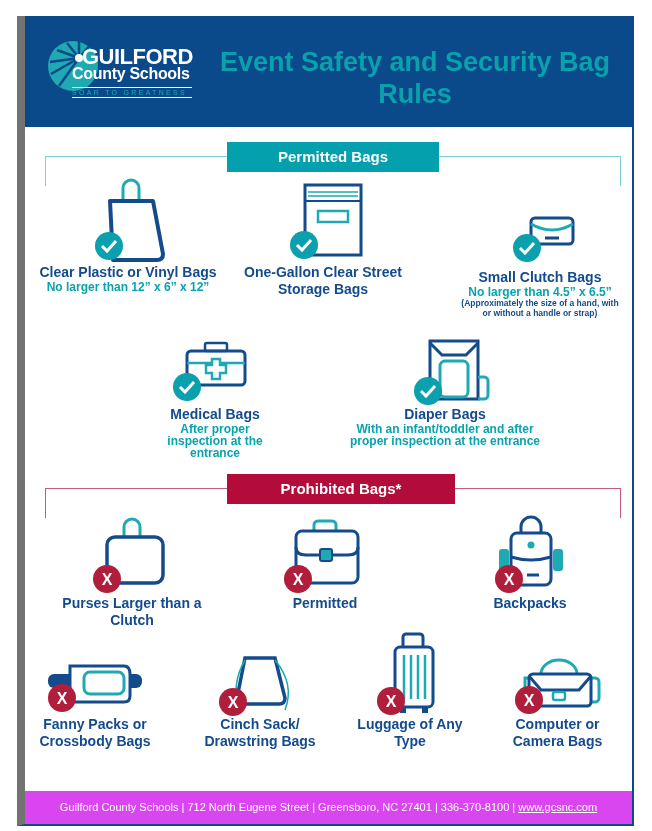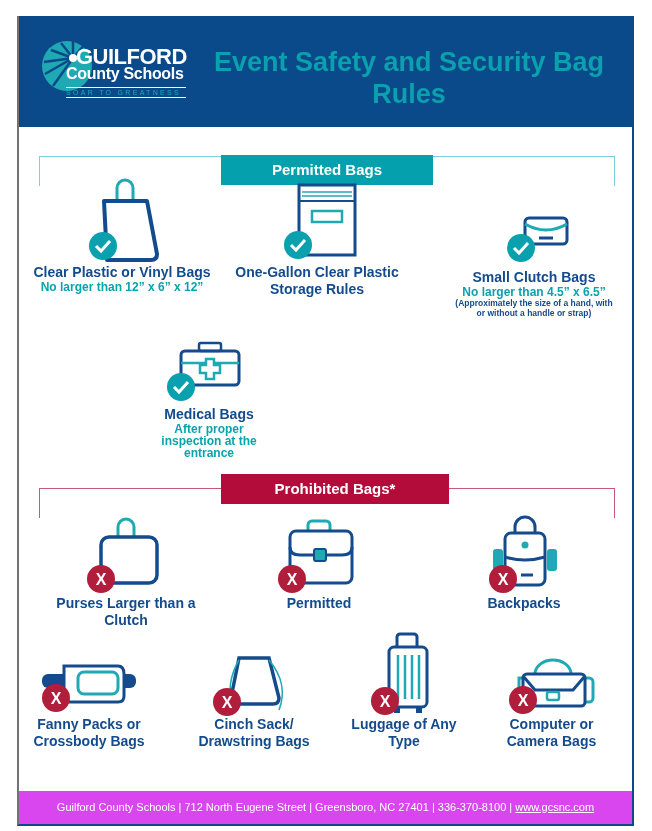--- a/index.html
+++ b/index.html
@@ -1,28 +1,28 @@
 <!DOCTYPE html>
 <html><head>
 <meta charset="utf-8">
 <style>
   html, body { margin:0; padding:0; background:#ffffff; }
   body { width:652px; height:831px; position:relative; overflow:hidden; font-family:"Liberation Sans", sans-serif; }
-  .page { position:absolute; left:17px; top:16px; width:617px; height:810px; border-left:2px solid #737373; border-right:2px solid #0b4a8a; border-bottom:2px solid #0b4a8a; box-sizing:border-box; background:#fff; }
+  .page { position:absolute; left:17px; top:16px; width:617px; height:810px; border-left:8px solid #737373; border-right:2px solid #0b4a8a; border-bottom:2px solid #0b4a8a; box-sizing:border-box; background:#fff; }
   .header { position:absolute; left:0; top:0; width:100%; height:111px; background:#0b4a8a; }
   .logo { position:absolute; left:20px; top:22px; width:150px; height:66px; }
   .logo-word1 { position:absolute; left:37px; top:6px; color:#fff; font-weight:bold; font-size:22px; letter-spacing:-0.5px; }
   .logo-word2 { position:absolute; left:27px; top:27px; color:#fff; font-weight:bold; font-size:16px; letter-spacing:-0.3px; }
   .logo-tag { position:absolute; left:27px; top:49px; width:120px; border-top:1px solid #fff; border-bottom:1px solid #fff; color:#1fa9b3; font-size:7px; letter-spacing:2.3px; padding:1px 0; white-space:nowrap; }
   .title { position:absolute; left:190px; top:30px; width:400px; text-align:center; color:#0aa0ad; font-weight:bold; font-size:27px; line-height:32px; }
   .section-box { position:absolute; left:20px; border:1.5px solid; border-bottom:none; box-sizing:border-box; }
   .section-box.permitted { top:140px; width:576px; height:30px; border-color:#7ccfd6; }
   .section-box.prohibited { top:472px; width:576px; height:30px; border-color:#c45a79; }
   .section-label { position:absolute; color:#fff; font-weight:bold; font-size:15px; text-align:center; line-height:30px; height:30px; }
-  .section-label.permitted { left:202px; top:126px; width:212px; background:#04a0ad;margin-top:13px; }
+  .section-label.permitted { left:202px; top:126px; width:212px; background:#04a0ad; }
   .section-label.prohibited { left:202px; top:458px; width:228px; background:#b40c3a; }
   .item { position:absolute; text-align:center; }
   .item svg { display:block; margin:0 auto; }
   .item-title { color:#144b8c; font-weight:bold; font-size:14px; line-height:17px; }
   .item-sub { color:#09a3ad; font-weight:bold; font-size:12px; line-height:12px; }
   .item-note { color:#144b8c; font-weight:bold; font-size:8.5px; line-height:10px; }
   .disclaimer { position:absolute; left:14px; top:757px; font-size:9px; color:#144b8c; }
   .footer { position:absolute; left:0; top:775px; width:100%; height:33px; background:#d946ef; color:#fff; font-size:11px; text-align:center; line-height:33px; }
   .footer a { color:#fff; text-decoration:underline; }
 </style>
@@ -70,21 +70,21 @@
   <div class="item" style="left:208px;top:165px;width:180px;">
     <svg width="110" height="83" viewBox="0 0 110 83">
       <rect x="37" y="4" width="56" height="70" fill="none" stroke="#144b8c" stroke-width="3"></rect>
       <line x1="40" y1="11" x2="90" y2="11" stroke="#1fa9b3" stroke-width="1.5"></line>
       <line x1="40" y1="15" x2="90" y2="15" stroke="#1fa9b3" stroke-width="1.5"></line>
       <line x1="37" y1="20" x2="93" y2="20" stroke="#144b8c" stroke-width="2"></line>
       <rect x="50" y="30" width="30" height="11" fill="none" stroke="#1fa9b3" stroke-width="2.5"></rect>
       <circle cx="36" cy="64" r="14" fill="#0aa0ad"></circle>
       <path d="M29 64 l5 5 l9 -10" fill="none" stroke="#fff" stroke-width="3"></path>
     </svg>
-    <div class="item-title">One-Gallon Clear Plastic Storage Rules</div>
+    <div class="item-title">One-Gallon Clear Street Storage Bags</div>
   </div>
 
   <div class="item" style="left:415px;top:198px;width:200px;">
     <svg width="110" height="55" viewBox="0 0 110 55">
       <rect x="46" y="4" width="42" height="26" rx="4" fill="none" stroke="#144b8c" stroke-width="3"></rect>
       <path d="M46 10 Q67 22 88 10" fill="none" stroke="#1fa9b3" stroke-width="3"></path>
       <line x1="60" y1="24" x2="74" y2="24" stroke="#144b8c" stroke-width="3"></line>
       <circle cx="42" cy="34" r="14" fill="#0aa0ad"></circle>
       <path d="M35 34 l5 5 l9 -10" fill="none" stroke="#fff" stroke-width="3"></path>
     </svg>
@@ -99,20 +99,32 @@
       <rect x="22" y="10" width="58" height="34" rx="4" fill="none" stroke="#144b8c" stroke-width="3"></rect>
       <line x1="22" y1="22" x2="80" y2="22" stroke="#1fa9b3" stroke-width="2.5"></line>
       <path d="M47 18 h8 v6 h6 v8 h-6 v6 h-8 v-6 h-6 v-8 h6 z" fill="#fff" stroke="#1fa9b3" stroke-width="2.5"></path>
       <circle cx="22" cy="46" r="14" fill="#0aa0ad"></circle>
       <path d="M15 46 l5 5 l9 -10" fill="none" stroke="#fff" stroke-width="3"></path>
     </svg>
     <div class="item-title">Medical Bags</div>
     <div class="item-sub" style="padding:0 15px;">After proper inspection at the entrance</div>
   </div>
 
+  <div class="item" style="left:305px;top:323px;width:230px;">
+    <svg width="110" height="67" viewBox="0 0 110 67">
+      <path d="M40 2 H88 V60 H40 Z" fill="none" stroke="#144b8c" stroke-width="3"></path>
+      <path d="M40 4 L52 16 H76 L88 4" fill="none" stroke="#144b8c" stroke-width="3"></path>
+      <rect x="50" y="22" width="28" height="36" rx="5" fill="none" stroke="#1fa9b3" stroke-width="3"></rect>
+      <path d="M88 38 h6 a4 4 0 0 1 4 4 v14 a4 4 0 0 1 -4 4 h-6" fill="none" stroke="#1fa9b3" stroke-width="3"></path>
+      <circle cx="38" cy="52" r="14" fill="#0aa0ad"></circle>
+      <path d="M31 52 l5 5 l9 -10" fill="none" stroke="#fff" stroke-width="3"></path>
+    </svg>
+    <div class="item-title">Diaper Bags</div>
+    <div class="item-sub" style="padding:0 10px;">With an infant/toddler and after proper inspection at the entrance</div>
+  </div>
 
   <div class="section-box prohibited"></div>
   <div class="section-label prohibited">Prohibited Bags*</div>
 
   <div class="item" style="left:22px;top:497px;width:170px;">
     <svg width="110" height="82" viewBox="0 0 110 82">
       <path d="M47 24 V14 a8 8 0 0 1 16 0 V24" fill="none" stroke="#1fa9b3" stroke-width="3"></path>
       <rect x="30" y="24" width="56" height="46" rx="8" fill="none" stroke="#144b8c" stroke-width="3.5"></rect>
       <circle cx="30" cy="66" r="14" fill="#b01e3c"></circle>
       <text x="30" y="72" text-anchor="middle" fill="#fff" font-family="Liberation Sans, sans-serif" font-weight="bold" font-size="16">X</text>

